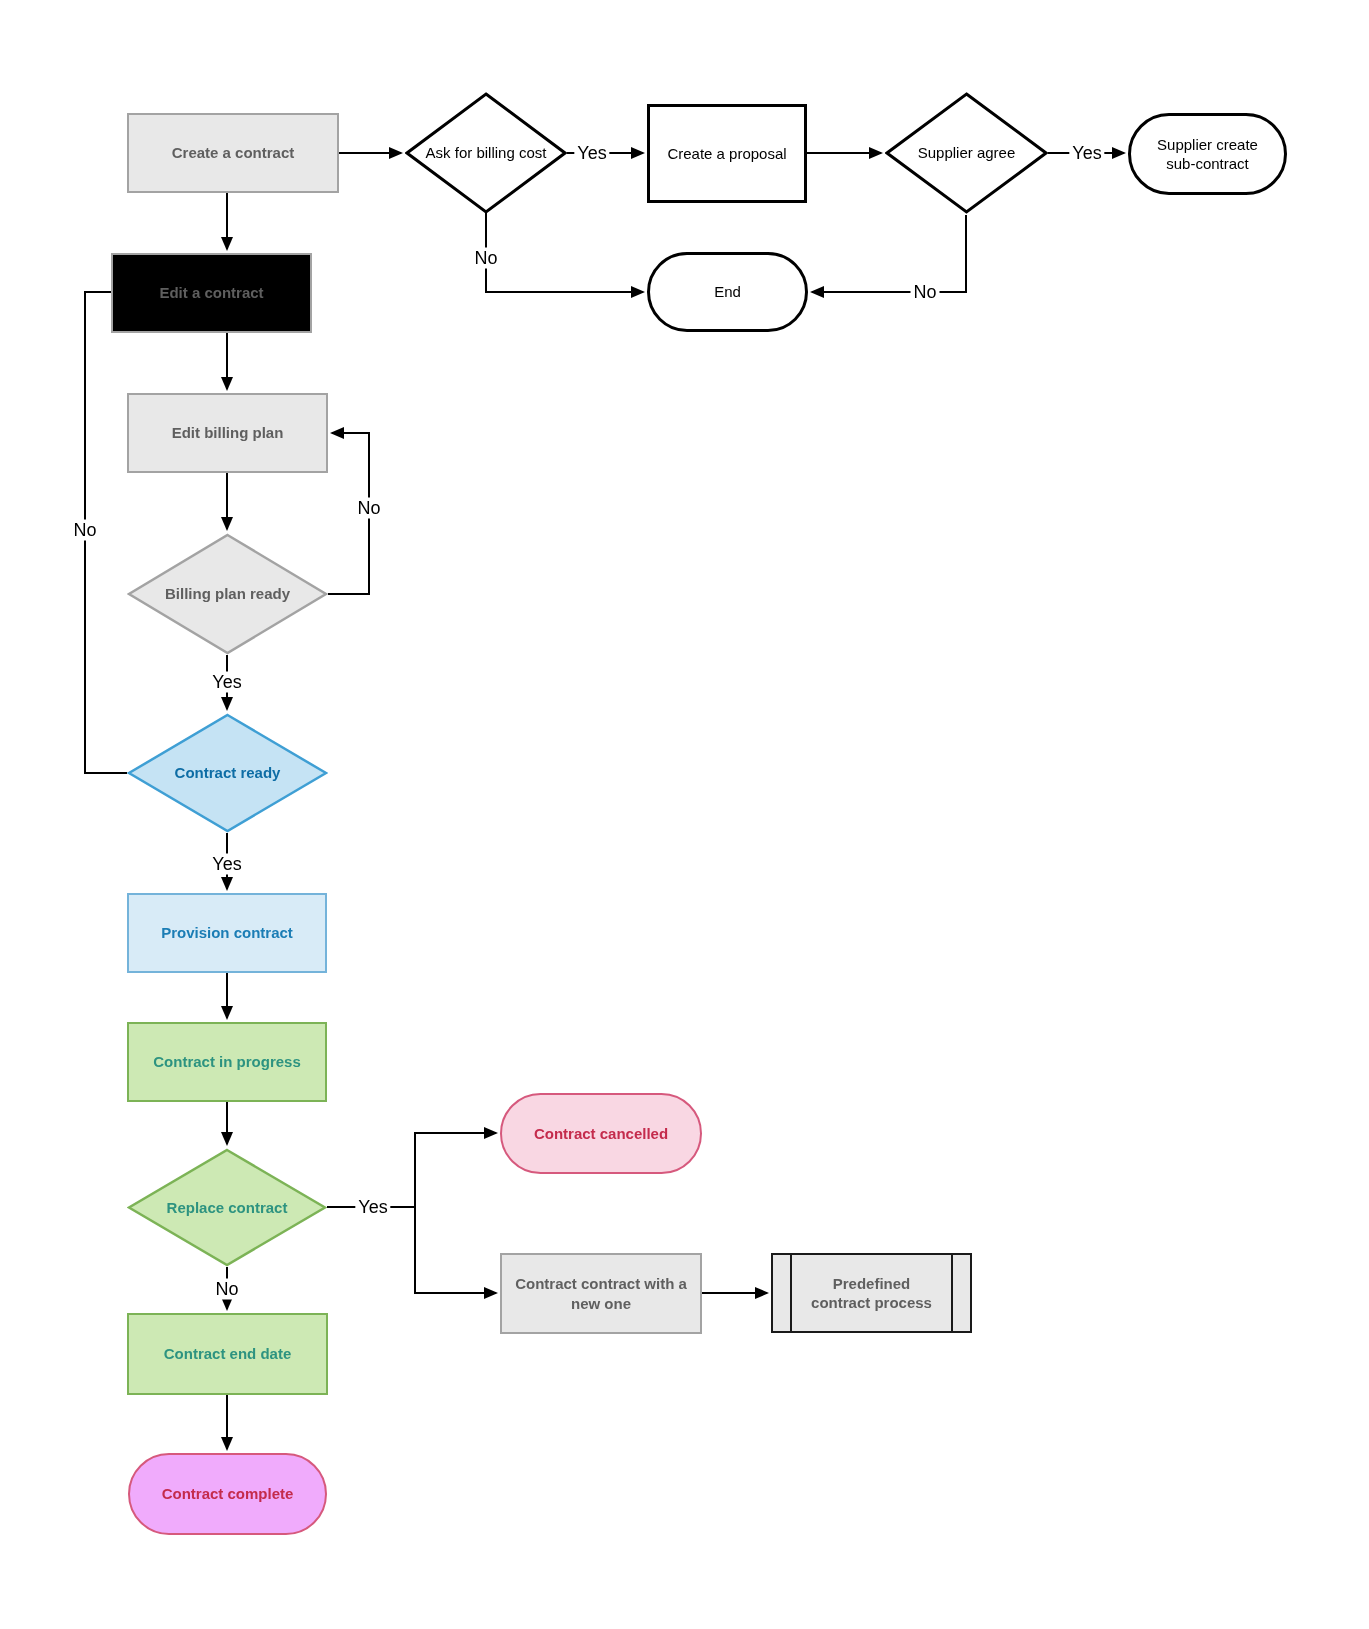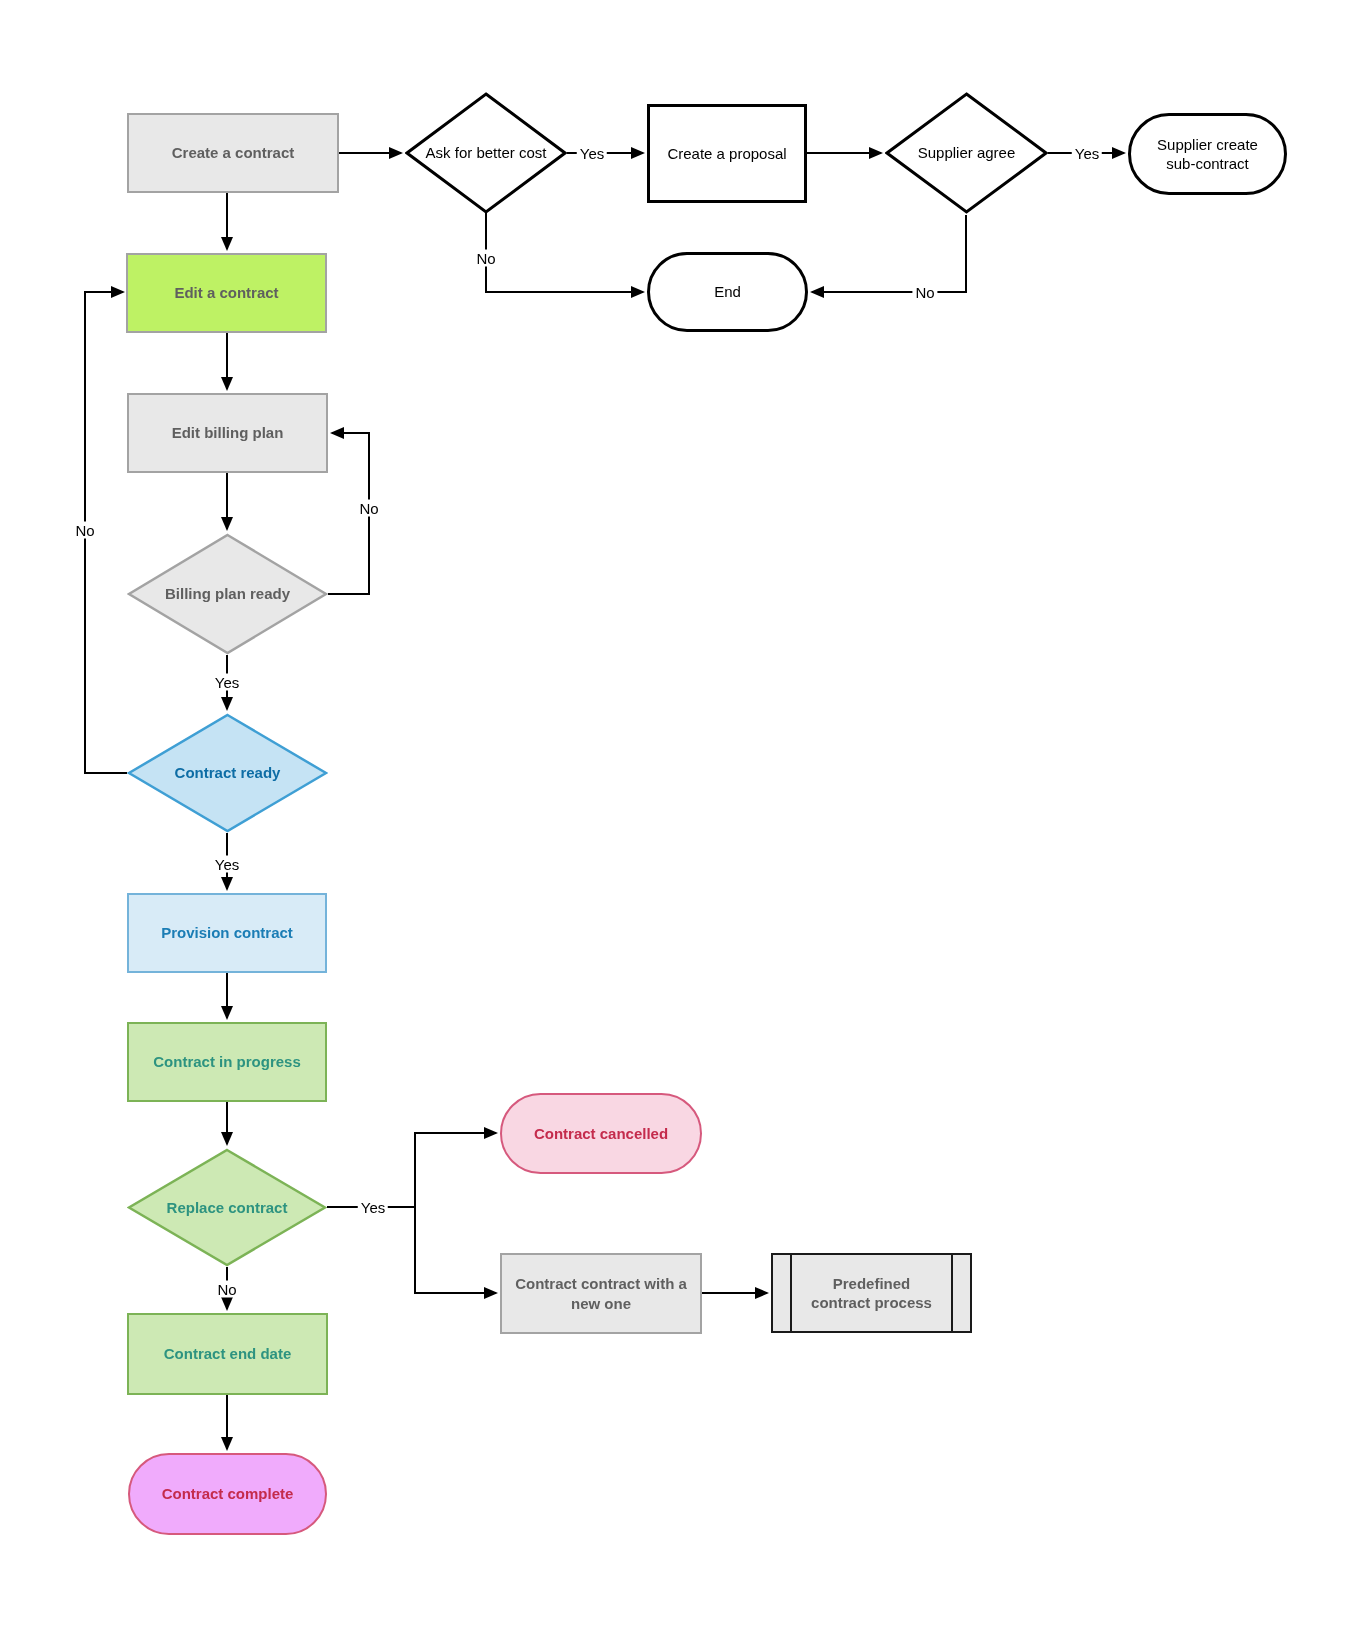--- a/index.html
+++ b/index.html
@@ -43,21 +43,21 @@
   .predef-bar {
     position: absolute;
     top: 0; bottom: 0;
     width: 2px;
   }
   .edge-label {
     position: absolute;
     transform: translate(-50%, -50%);
     background: #ffffff;
     color: #000000;
-    font-size: 15px;
+    font-size: 18px;
     padding: 0 3px;
     white-space: nowrap;
     z-index: 2;
   }
 </style>
 </head>
 <body>
 
 <div class="canvas">
   <svg class="edges-layer" xmlns="http://www.w3.org/2000/svg" viewBox="0 0 1369 1629">
@@ -100,38 +100,38 @@
     <span class="edge-label" style="left: 227px; top: 864px;">Yes</span>
     <span class="edge-label" style="left: 373px; top: 1207px;">Yes</span>
     <span class="edge-label" style="left: 227px; top: 1289px;">No</span>
     <div class="node process" style="left: 127px; top: 113px; width: 212px; height: 80px; background: rgb(232, 232, 232); border-color: rgb(163, 163, 163); border-width: 2.5px;">
       <span class="node-label" style="color: rgb(95, 95, 95); font-weight: 700;">Create a contract</span>
     </div>
     <div class="node decision" style="left: 405px; top: 92px; width: 162px; height: 122px;">
       <svg width="162" height="122">
         <polygon points="81,2 160,61 81,120 2,61" fill="#ffffff" stroke="#000000" stroke-width="3"></polygon>
       </svg>
-      <span class="node-label" style="color: rgb(0, 0, 0); font-weight: 400;">Ask for better cost</span>
+      <span class="node-label" style="color: rgb(0, 0, 0); font-weight: 400;">Ask for billing cost</span>
     </div>
     <div class="node process" style="left: 647px; top: 104px; width: 160px; height: 99px; background: rgb(255, 255, 255); border-color: rgb(0, 0, 0); border-width: 3px;">
       <span class="node-label" style="color: rgb(0, 0, 0); font-weight: 400;">Create a proposal</span>
     </div>
     <div class="node decision" style="left: 885px; top: 92px; width: 163px; height: 122px;">
       <svg width="163" height="122">
         <polygon points="81.5,2 161,61 81.5,120 2,61" fill="#ffffff" stroke="#000000" stroke-width="3"></polygon>
       </svg>
       <span class="node-label" style="color: #000000; font-weight: 400;">Supplier agree</span>
     </div>
     <div class="node terminator" style="left: 1128px; top: 113px; width: 159px; height: 82px; background: rgb(255, 255, 255); border-color: rgb(0, 0, 0); border-width: 3px; border-radius: 41px;">
       <span class="node-label" style="color: rgb(0, 0, 0); font-weight: 400;">Supplier create sub-contract</span>
     </div>
     <div class="node terminator" style="left: 647px; top: 252px; width: 161px; height: 80px; background: rgb(255, 255, 255); border-color: rgb(0, 0, 0); border-width: 3px; border-radius: 40px;">
       <span class="node-label" style="color: rgb(0, 0, 0); font-weight: 400;">End</span>
     </div>
-    <div class="node process" style="left: 126px; top: 253px; width: 201px; height: 80px; background: #bef264; border-color: rgb(163, 163, 163); border-width: 2.5px; align-items: center;">
+    <div class="node process" style="left: 111px; top: 253px; width: 201px; height: 80px; background: #000000; border-color: rgb(163, 163, 163); border-width: 2.5px; align-items: center;">
       <span class="node-label" style="color: rgb(95, 95, 95); font-weight: 700;">Edit a contract</span>
     </div>
     <div class="node process" style="left: 127px; top: 393px; width: 201px; height: 80px; background: rgb(232, 232, 232); border-color: rgb(163, 163, 163); border-width: 2.5px;">
       <span class="node-label" style="color: rgb(95, 95, 95); font-weight: 700;">Edit billing plan</span>
     </div>
     <div class="node decision" style="left: 127px; top: 533px; width: 201px; height: 122px;">
       <svg width="201" height="122">
         <polygon points="100.5,2 199,61 100.5,120 2,61" fill="#e8e8e8" stroke="#a3a3a3" stroke-width="2.5"></polygon>
       </svg>
       <span class="node-label" style="color: rgb(95, 95, 95); font-weight: 700;">Billing plan ready</span>

